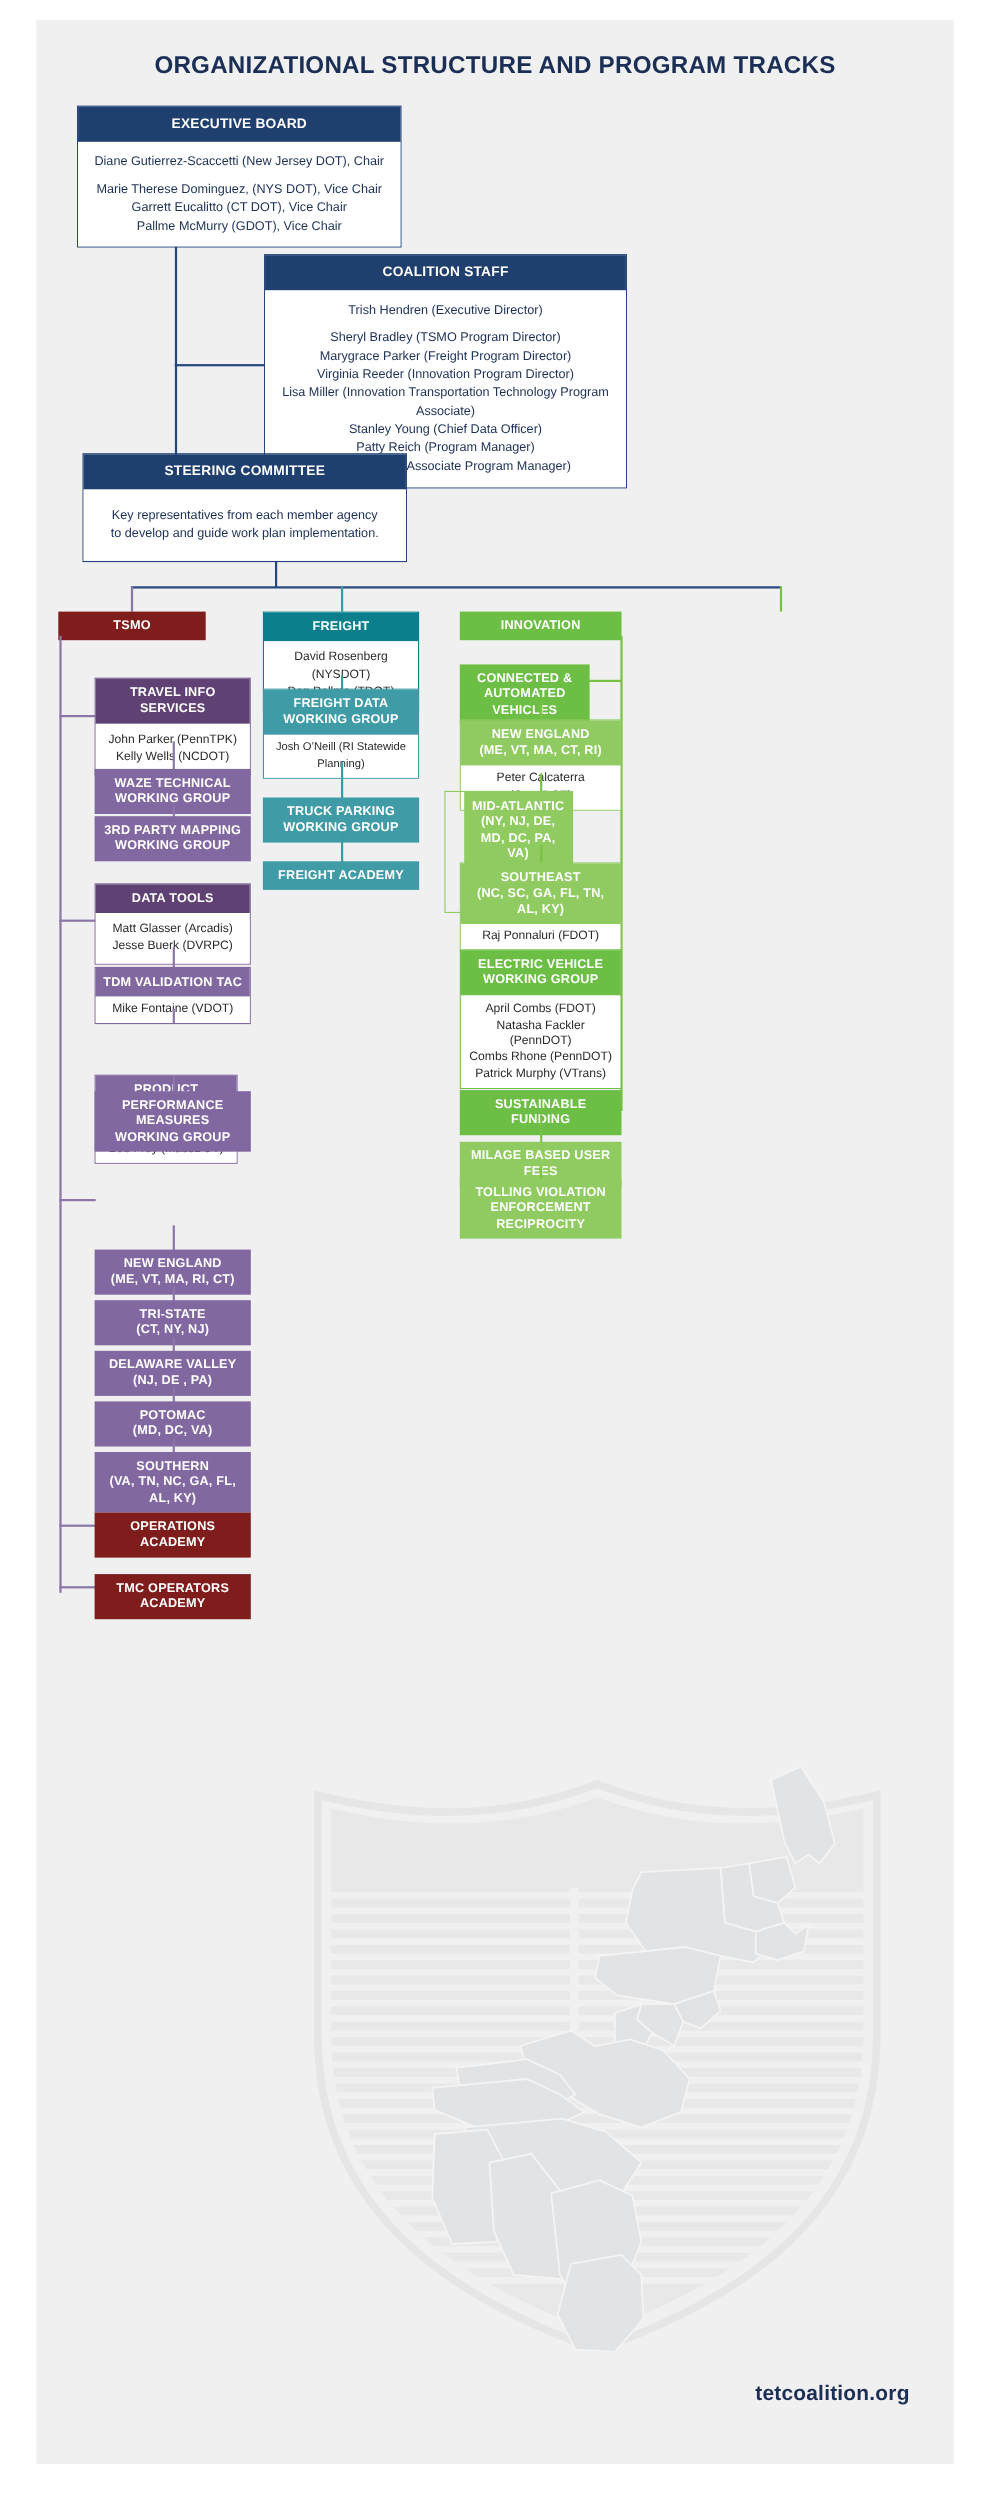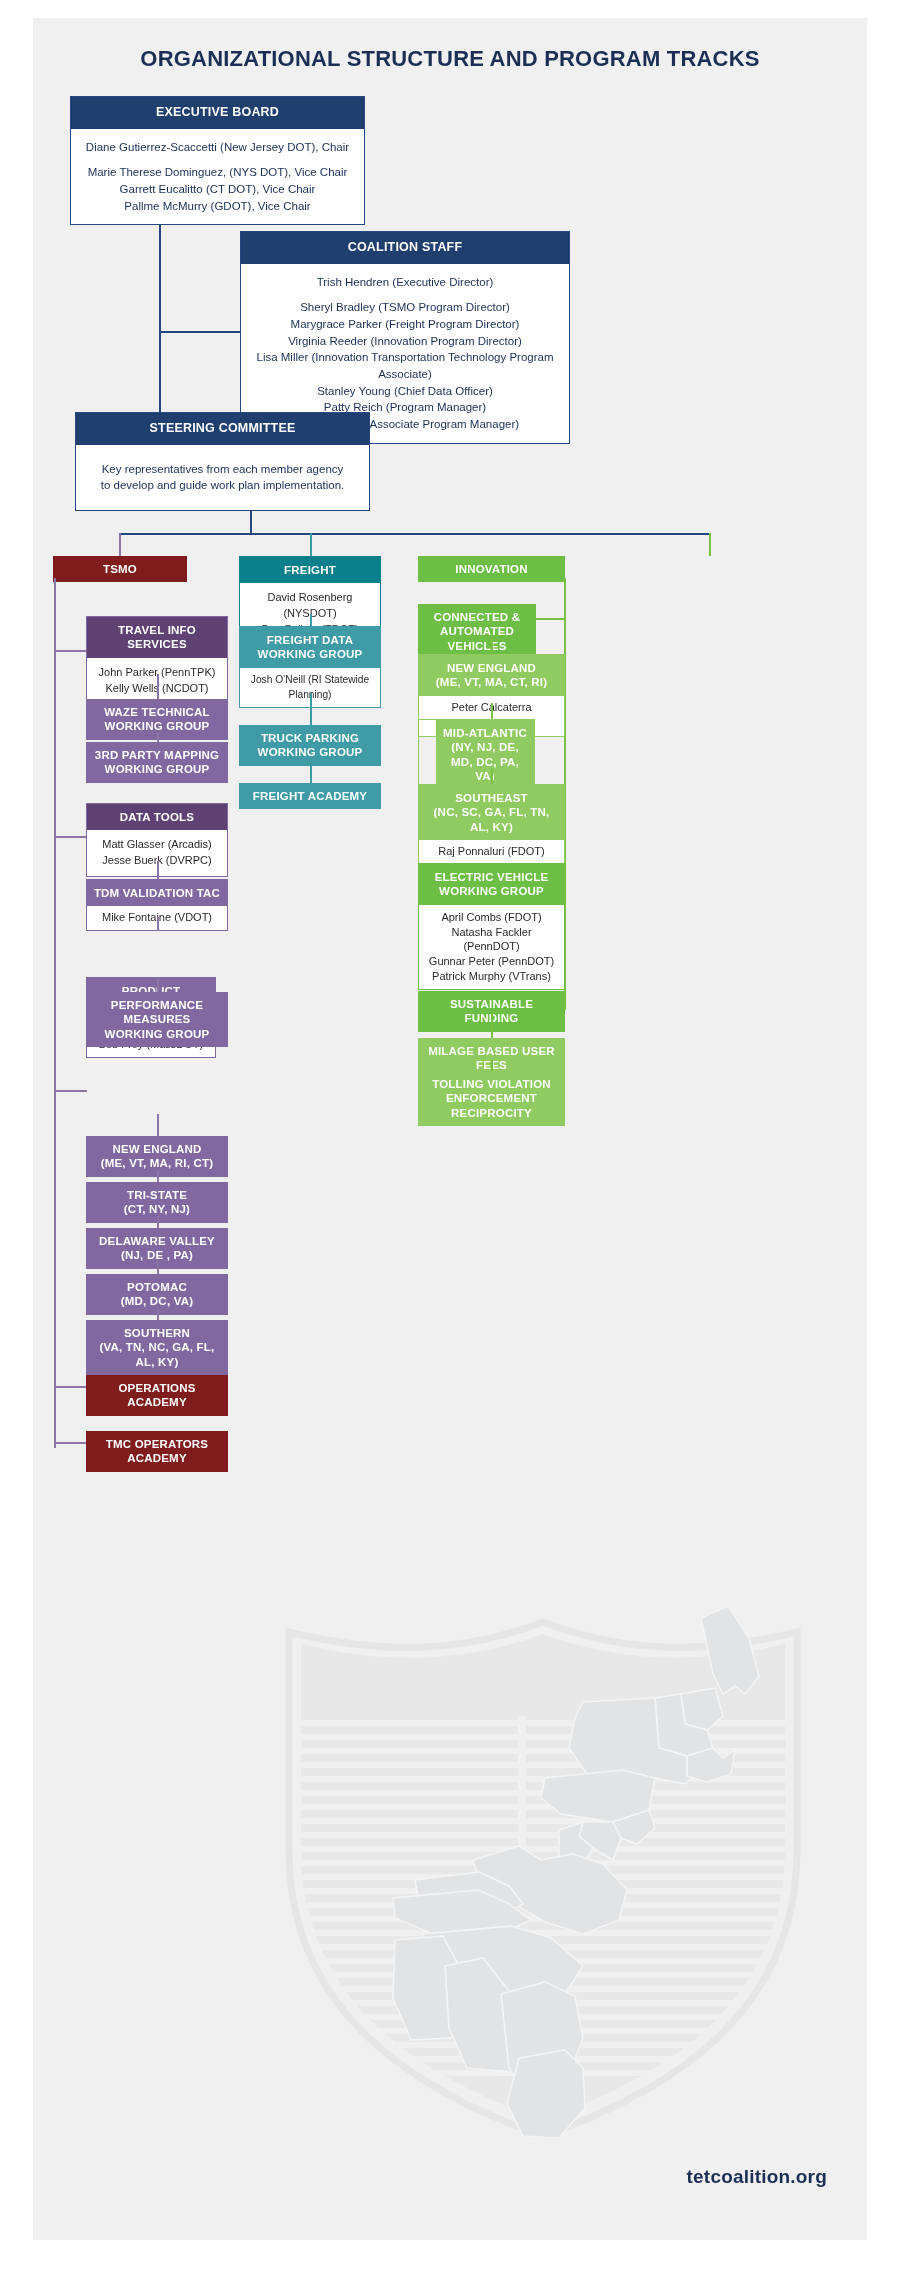--- a/index.html
+++ b/index.html
@@ -400,21 +400,21 @@
       <div class="hdr">
         <span>NEW ENGLAND</span><br>
         <span>(ME, VT, MA, CT, RI)</span>
       </div>
       <div class="body" style="padding:4px 4px;">
         <div>Peter Calcaterra (ConnDOT)</div>
       </div>
     </div>
     <div class="ln green" style="left:458px; top:685px; width:1.6px; height:18px;"></div>
 
-    <div class="node g-mid" style="left:385px; top:701px; width:117px;padding-left:17px;">
+    <div class="node g-mid" style="left:371px; top:701px; width:117px;padding-left:17px;">
       <div class="hdr">
         <span>MID-ATLANTIC</span><br>
         <span>(NY, NJ, DE, MD, DC, PA, VA)</span>
       </div>
       <div class="body" style="padding:4px 4px;">
         <div>Mark Kopko (PennDOT)</div>
       </div>
     </div>
     <div class="ln green" style="left:458px; top:750px; width:1.6px; height:18px;"></div>
 
@@ -429,21 +429,21 @@
     </div>
 
     <div class="node g-dark" style="left:385px; top:845px; width:147px;">
       <div class="hdr">
         <span>ELECTRIC VEHICLE</span><br>
         <span>WORKING GROUP</span>
       </div>
       <div class="body" style="padding:5px 4px; line-height:1.35;">
         <div>April Combs (FDOT)</div>
         <div>Natasha Fackler (PennDOT)</div>
-        <div>Gunnar Peter (PennDOT)</div>
+        <div>Combs Rhone (PennDOT)</div>
         <div>Patrick Murphy (VTrans)</div>
       </div>
     </div>
 
     <div class="node g-dark noborder" style="left:385px; top:973px; width:147px;">
       <div class="hdr">SUSTAINABLE FUNDING</div>
     </div>
     <div class="ln green" style="left:458px; top:995px; width:1.6px; height:27px;"></div>
 
     <div class="node g-mid noborder" style="left:385px; top:1020px; width:147px;">

